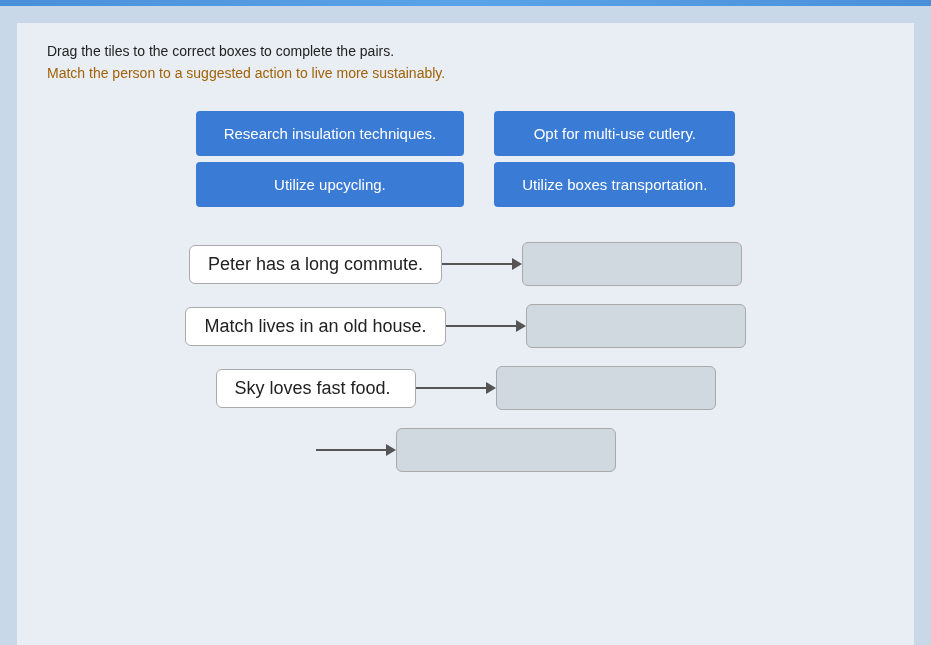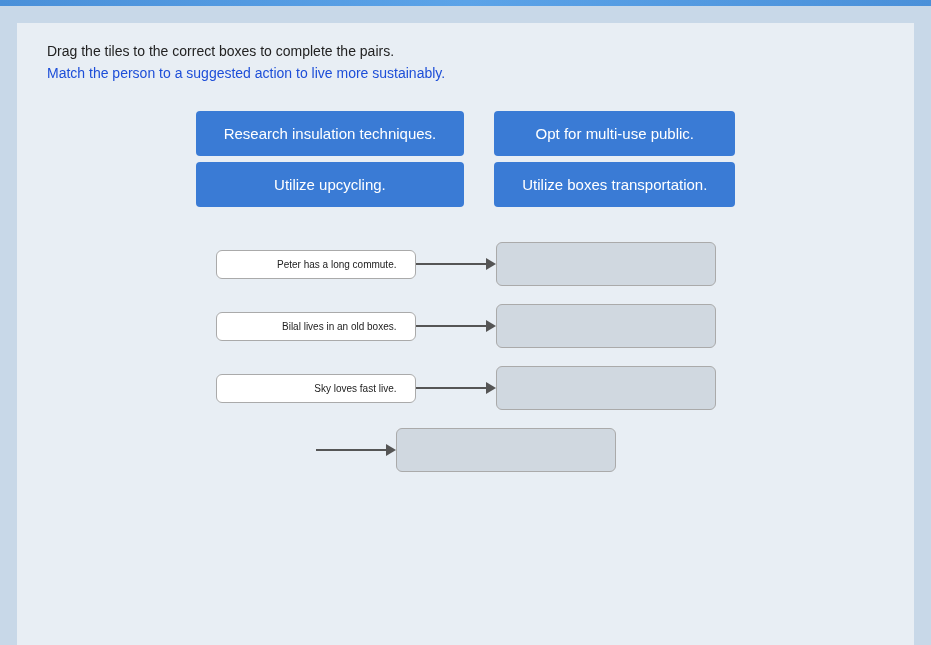--- a/index.html
+++ b/index.html
@@ -30,21 +30,21 @@
     }
 
     .instructions {
       font-size: 14px;
       color: #222;
       margin-bottom: 6px;
     }
 
     .instructions2 {
       font-size: 14px;
-      color: #1d4ed8;
+      color: #a16207;
       margin-bottom: 30px;
     }
 
     .tiles-area {
       display: flex;
       justify-content: center;
       gap: 30px;
       margin-bottom: 35px;
     }
 
@@ -76,24 +76,24 @@
       display: flex;
       align-items: center;
       gap: 0;
     }
 
     .source-box {
       background: white;
       border: 1.5px solid #aaa;
       border-radius: 6px;
       padding: 8px 18px;
-      font-size: 10px;
+      font-size: 18px;
       color: #222;
       min-width: 200px;
-      text-align: right;
+      text-align: left;
     }
 
     .arrow-line {
       display: flex;
       align-items: center;
       width: 80px;
     }
 
     .arrow-line::before {
       content: '';
@@ -128,45 +128,45 @@
 
   <p class="instructions">Drag the tiles to the correct boxes to complete the pairs.</p>
   <p class="instructions2">Match the person to a suggested action to live more sustainably.</p>
 
   <div class="tiles-area">
     <div class="tile-column">
       <div class="tile">Research insulation techniques.</div>
       <div class="tile">Utilize upcycling.</div>
     </div>
     <div class="tile-column">
-      <div class="tile">Opt for multi-use public.</div>
+      <div class="tile">Opt for multi-use cutlery.</div>
       <div class="tile">Utilize boxes transportation.</div>
     </div>
   </div>
 
   <div class="matching-area">
 
     <div class="match-row">
       <div class="source-box">Peter has a long commute.</div>
       <div class="arrow-line">
         <div class="arrow-head"></div>
       </div>
       <div class="target-box"></div>
     </div>
 
     <div class="match-row">
-      <div class="source-box">Bilal lives in an old boxes.</div>
+      <div class="source-box">Match lives in an old house.</div>
       <div class="arrow-line">
         <div class="arrow-head"></div>
       </div>
       <div class="target-box"></div>
     </div>
 
     <div class="match-row">
-      <div class="source-box">Sky loves fast live.</div>
+      <div class="source-box">Sky loves fast food.</div>
       <div class="arrow-line">
         <div class="arrow-head"></div>
       </div>
       <div class="target-box"></div>
     </div>
 
     <div class="match-row">
       <div class="arrow-line">
         <div class="arrow-head"></div>
       </div>

